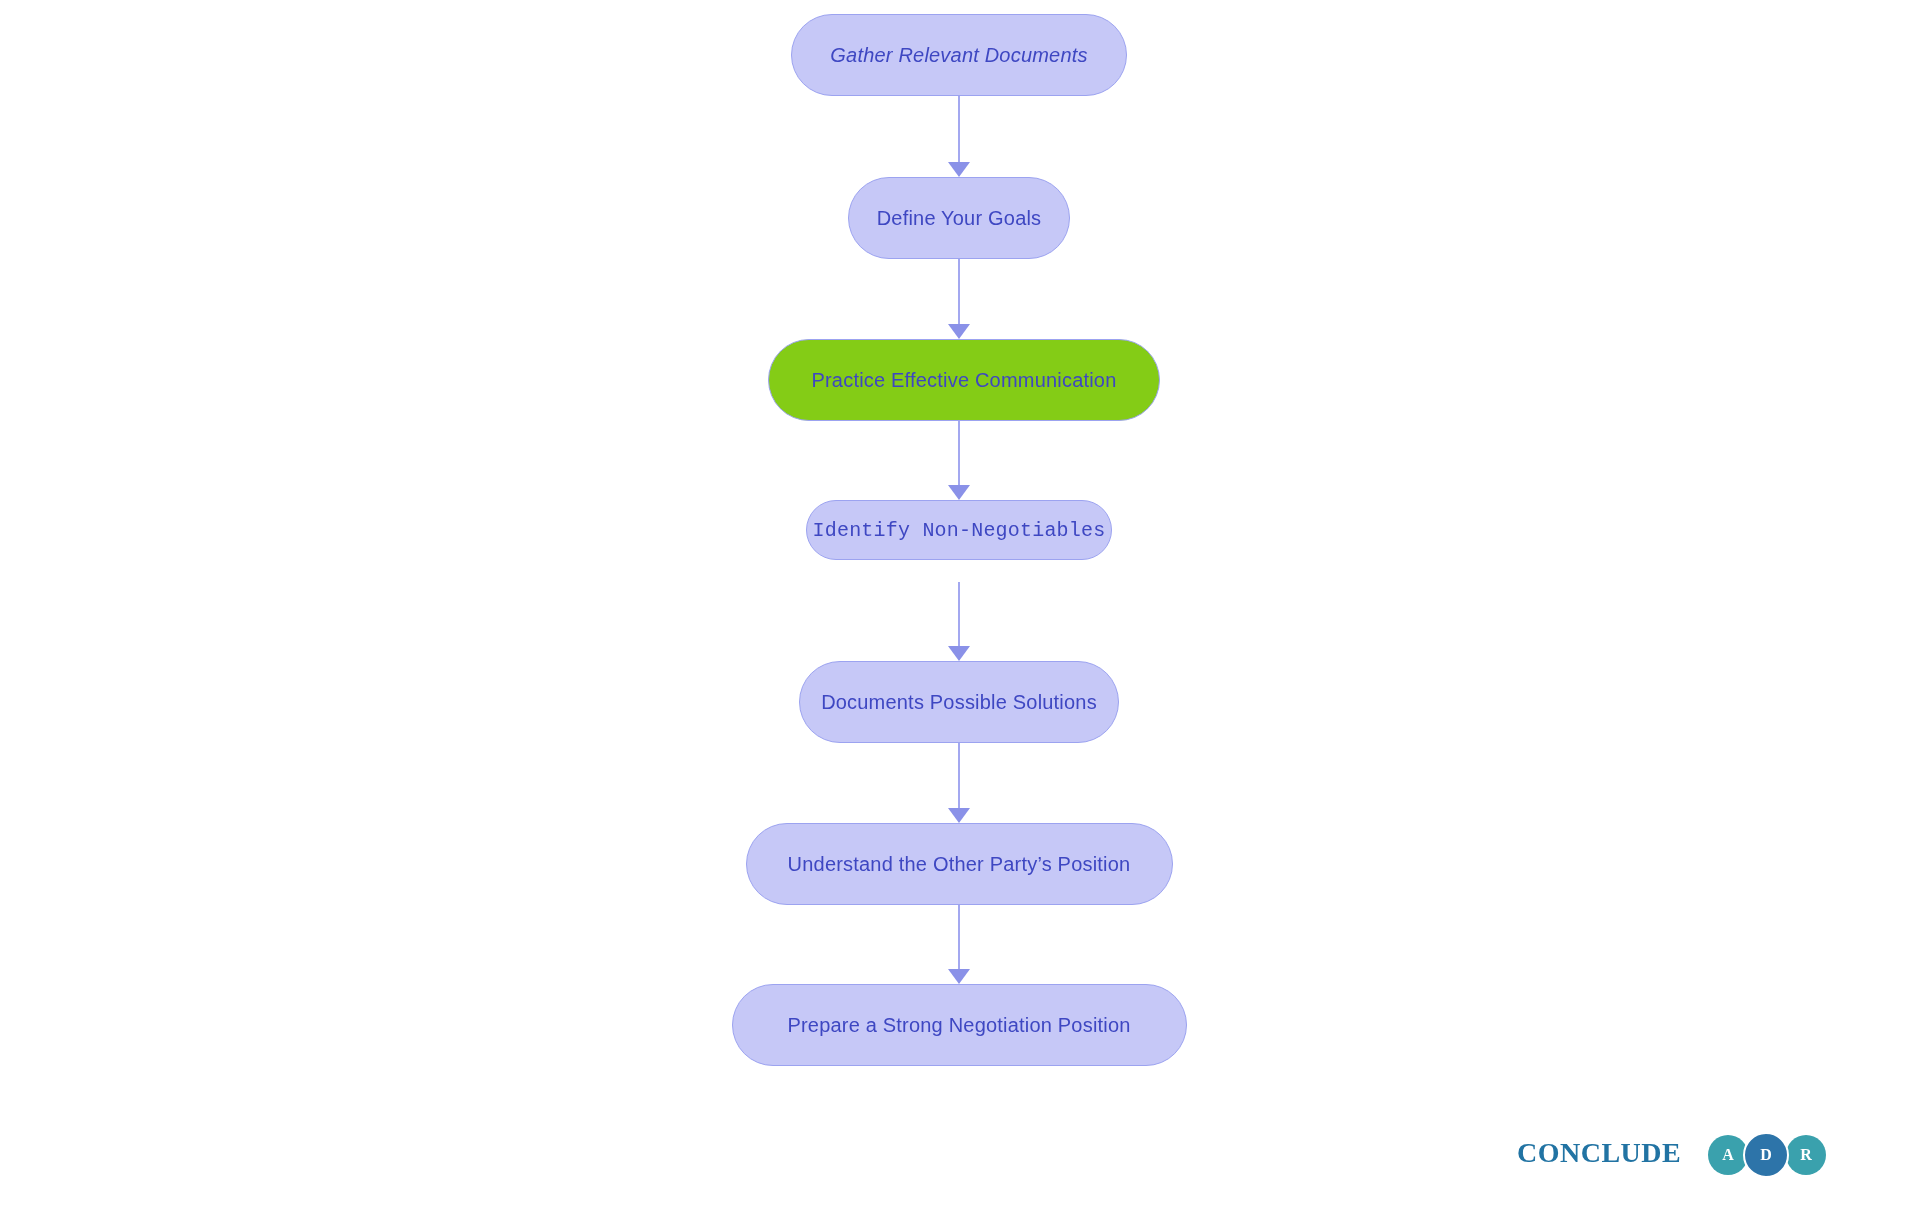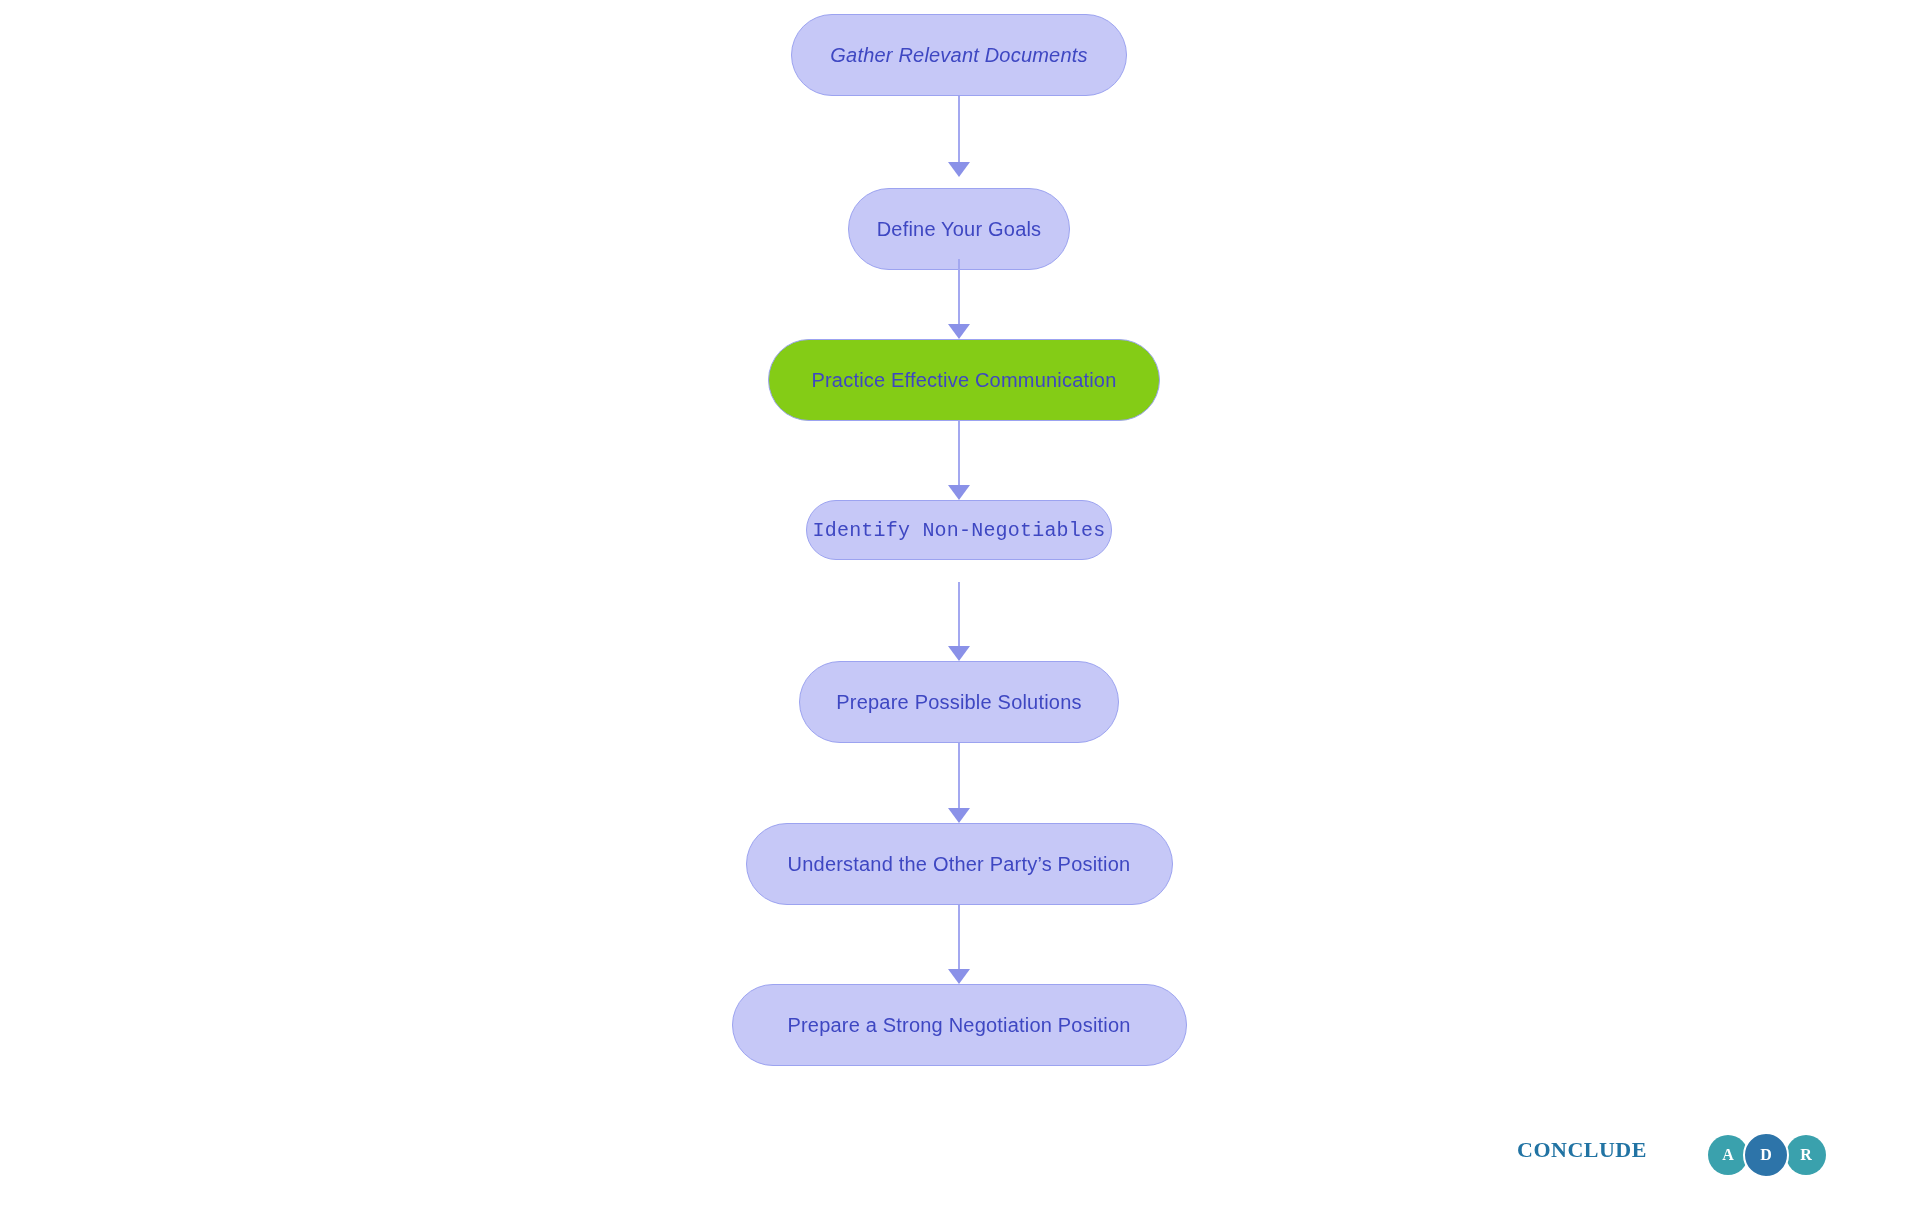--- a/index.html
+++ b/index.html
@@ -51,21 +51,21 @@
     top: 1128px;
     width: 330px;
     height: 56px;
   }
   .wordmark {
     position: absolute;
     left: 0;
     top: 9px;
     font-family: "Liberation Serif", serif;
     font-weight: bold;
-    font-size: 22px;
+    font-size: 28px;
     letter-spacing: 0.5px;
     white-space: nowrap;
   }
   .badge {
     position: absolute;
     width: 40px;
     height: 40px;
     border-radius: 50%;
     display: flex;
     align-items: center;
@@ -86,31 +86,31 @@
   .badge-r { left: 269px; top: 7px; }
 </style>
 </head>
 <body>
 
 <div class="canvas">
   <div id="diagram-layer">
       <div class="flow-node" style="left: 791px; top: 14px; width: 336px; height: 82px; background: rgb(198, 200, 247); border-color: rgb(156, 163, 240);">
         <span class="label" style="color: rgb(62, 71, 194); font-style: italic;">Gather Relevant Documents</span>
       </div>
-      <div class="flow-node" style="left: 848px; top: 177px; width: 222px; height: 82px; background: rgb(198, 200, 247); border-color: rgb(156, 163, 240); margin-top: 11px;">
+      <div class="flow-node" style="left: 848px; top: 177px; width: 222px; height: 82px; background: rgb(198, 200, 247); border-color: rgb(156, 163, 240);">
         <span class="label" style="color: rgb(62, 71, 194);">Define Your Goals</span>
       </div>
       <div class="flow-node" style="left: 768px; top: 339px; width: 392px; height: 82px; background: #84cc16; border-color: rgb(156, 163, 240);">
         <span class="label" style="color: rgb(62, 71, 194);">Practice Effective Communication</span>
       </div>
       <div class="flow-node" style="left: 806px; top: 500px; width: 306px; height: 60px; background: rgb(198, 200, 247); border-color: rgb(156, 163, 240); font-family: Liberation Mono, monospace;">
         <span class="label" style="color: rgb(62, 71, 194);">Identify Non-Negotiables</span>
       </div>
       <div class="flow-node" style="left: 799px; top: 661px; width: 320px; height: 82px; background: rgb(198, 200, 247); border-color: rgb(156, 163, 240);">
-        <span class="label" style="color: rgb(62, 71, 194);">Prepare Possible Solutions</span>
+        <span class="label" style="color: rgb(62, 71, 194);">Documents Possible Solutions</span>
       </div>
       <div class="flow-node" style="left: 745.5px; top: 823px; width: 427px; height: 82px; background: rgb(198, 200, 247); border-color: rgb(156, 163, 240);">
         <span class="label" style="color: rgb(62, 71, 194); text-align: center;">Understand the Other Party’s Position</span>
       </div>
       <div class="flow-node" style="left: 731.5px; top: 984px; width: 455px; height: 82px; background: rgb(198, 200, 247); border-color: rgb(156, 163, 240);">
         <span class="label" style="color: rgb(62, 71, 194);">Prepare a Strong Negotiation Position</span>
       </div>
       <div>
         <div class="edge-line" style="left: 958px; top: 96px; height: 68px; background: rgb(163, 168, 240);"></div>
         <div class="edge-head" style="left: 948px; top: 162px; border-top-color: rgb(138, 145, 232);"></div>

